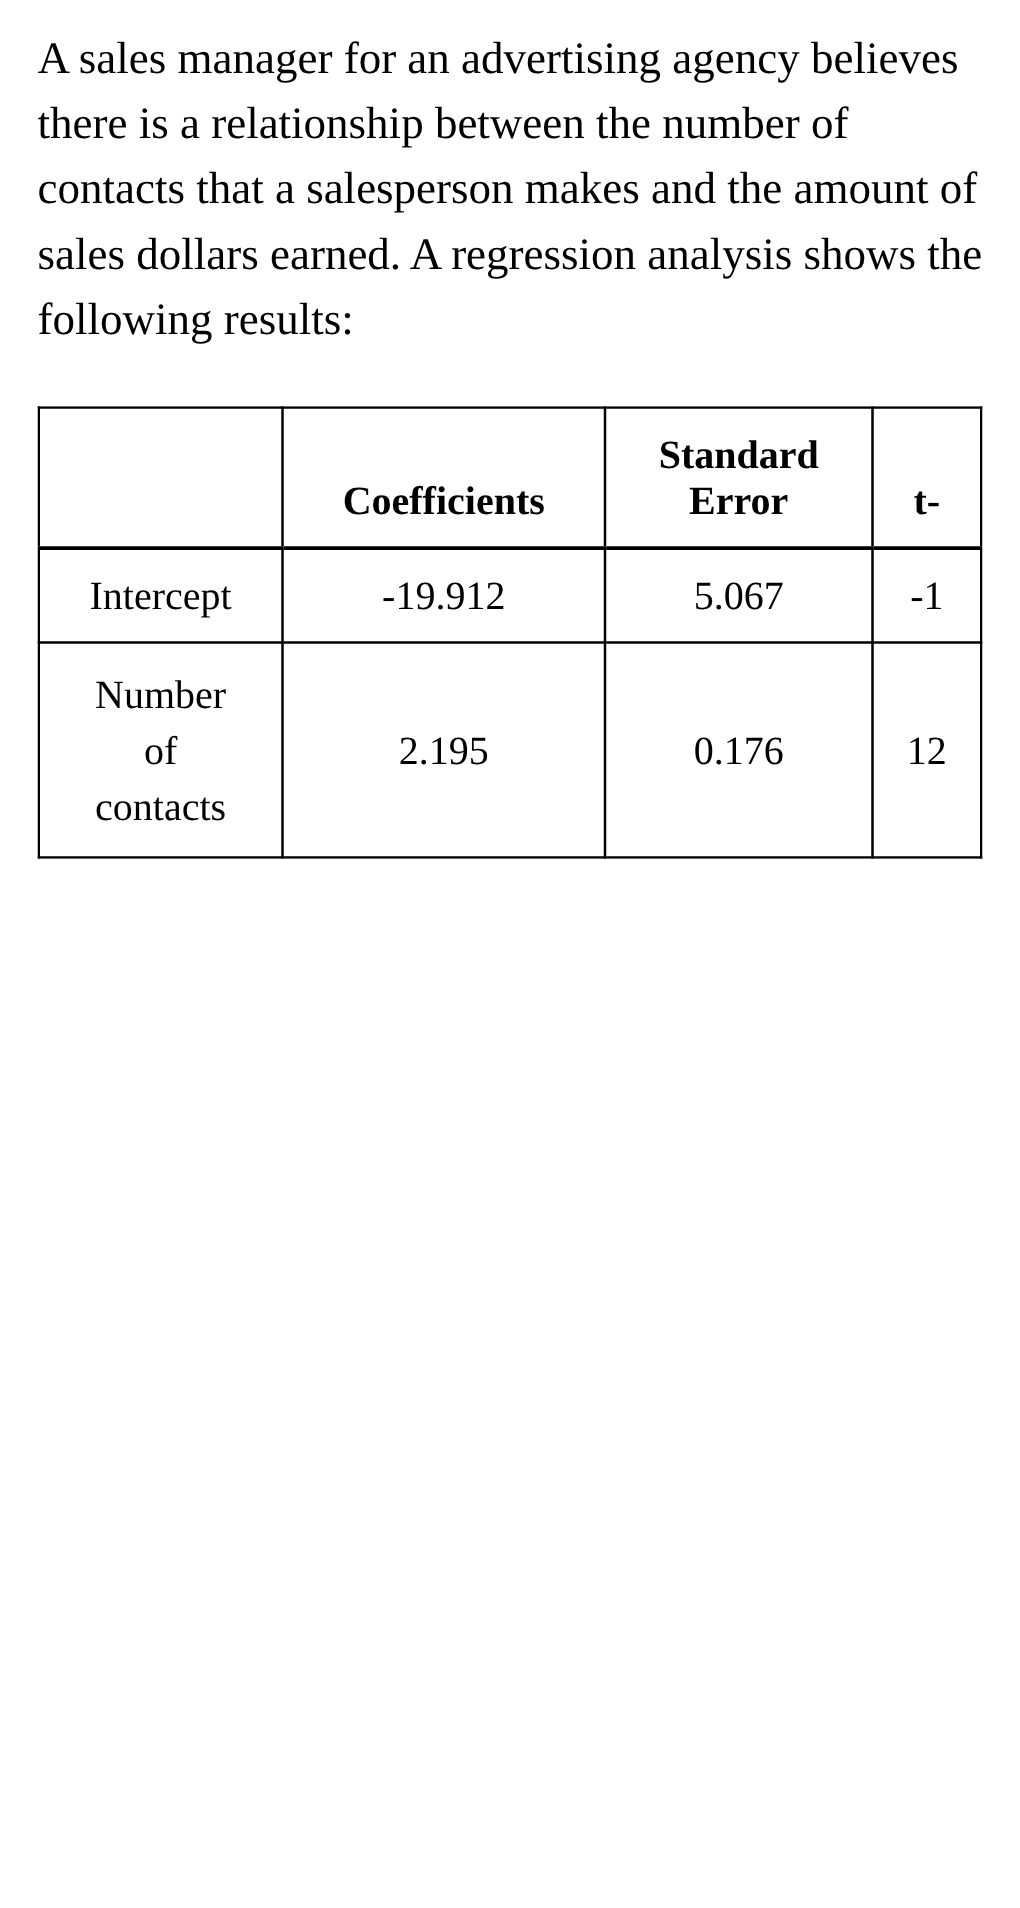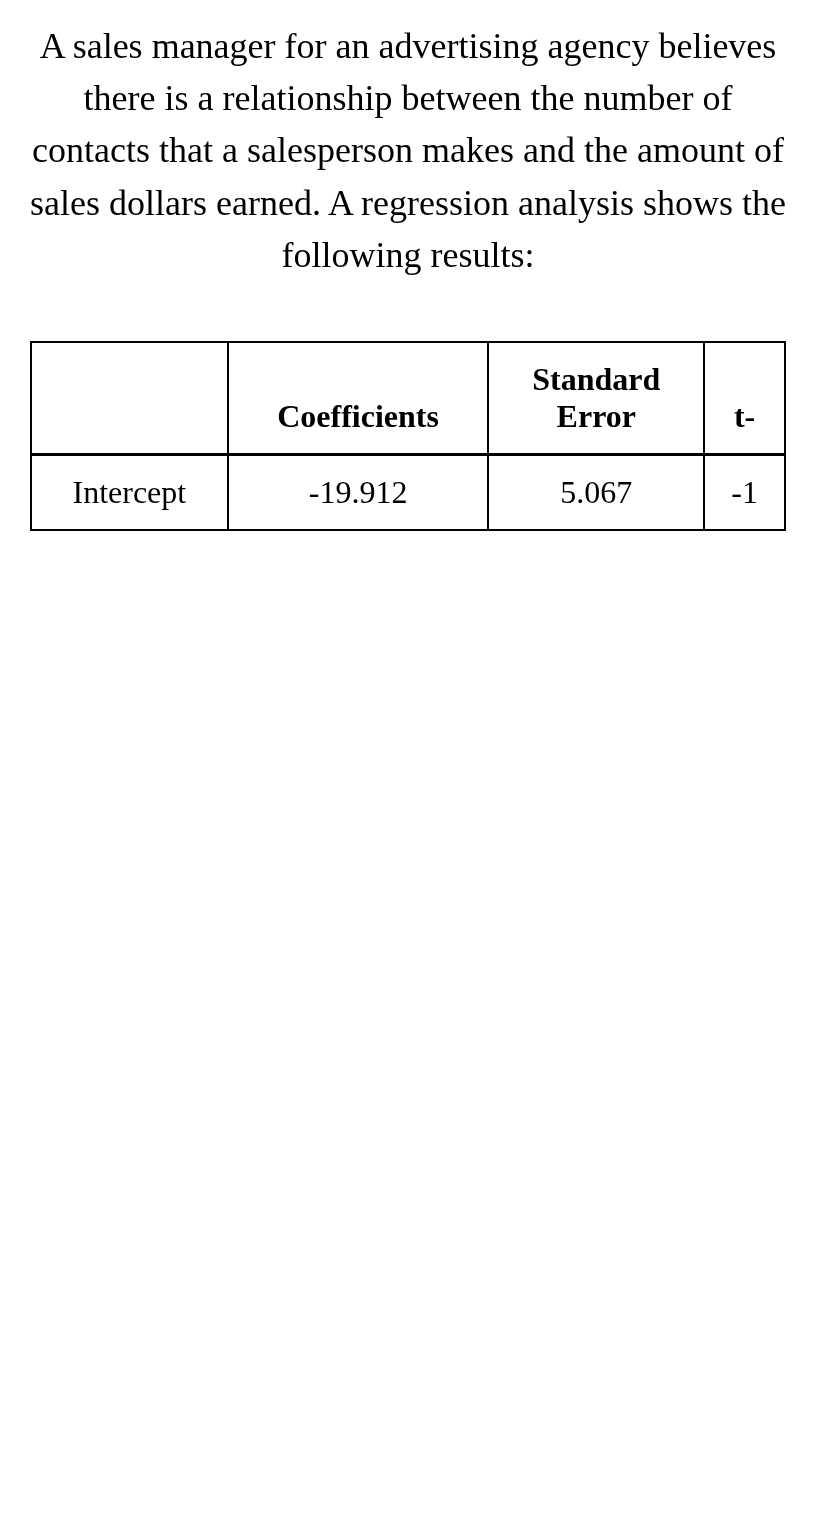--- a/index.html
+++ b/index.html
@@ -13,22 +13,21 @@
       font-family: Georgia, 'Times New Roman', serif;
       width: 816px;
       min-height: 1526px;
       padding: 20px 30px 40px 30px;
     }
 
     .intro-text {
       font-size: 36px;
       line-height: 1.45;
       color: #000000;
-      margin-bottom: 60px;
-      text-align: center;
+      margin-bottom: 44px;
     }
 
     .table-container {
       width: 100%;
       overflow: hidden;
     }
 
     table {
       border-collapse: collapse;
       width: 100%;
@@ -91,15 +90,23 @@
         <th>t-</th>
       </tr>
     </thead>
     <tbody>
       <tr class="data-row">
         <td class="row-label">Intercept</td>
         <td>-19.912</td>
         <td>5.067</td>
         <td>-1</td>
       </tr>
+      <tr class="data-row number-of-contacts">
+        <td class="row-label">
+          Number<br>of<br>contacts
+        </td>
+        <td>2.195</td>
+        <td>0.176</td>
+        <td>12</td>
+      </tr>
     </tbody>
   </table>
 </div>
 
 </body></html>

